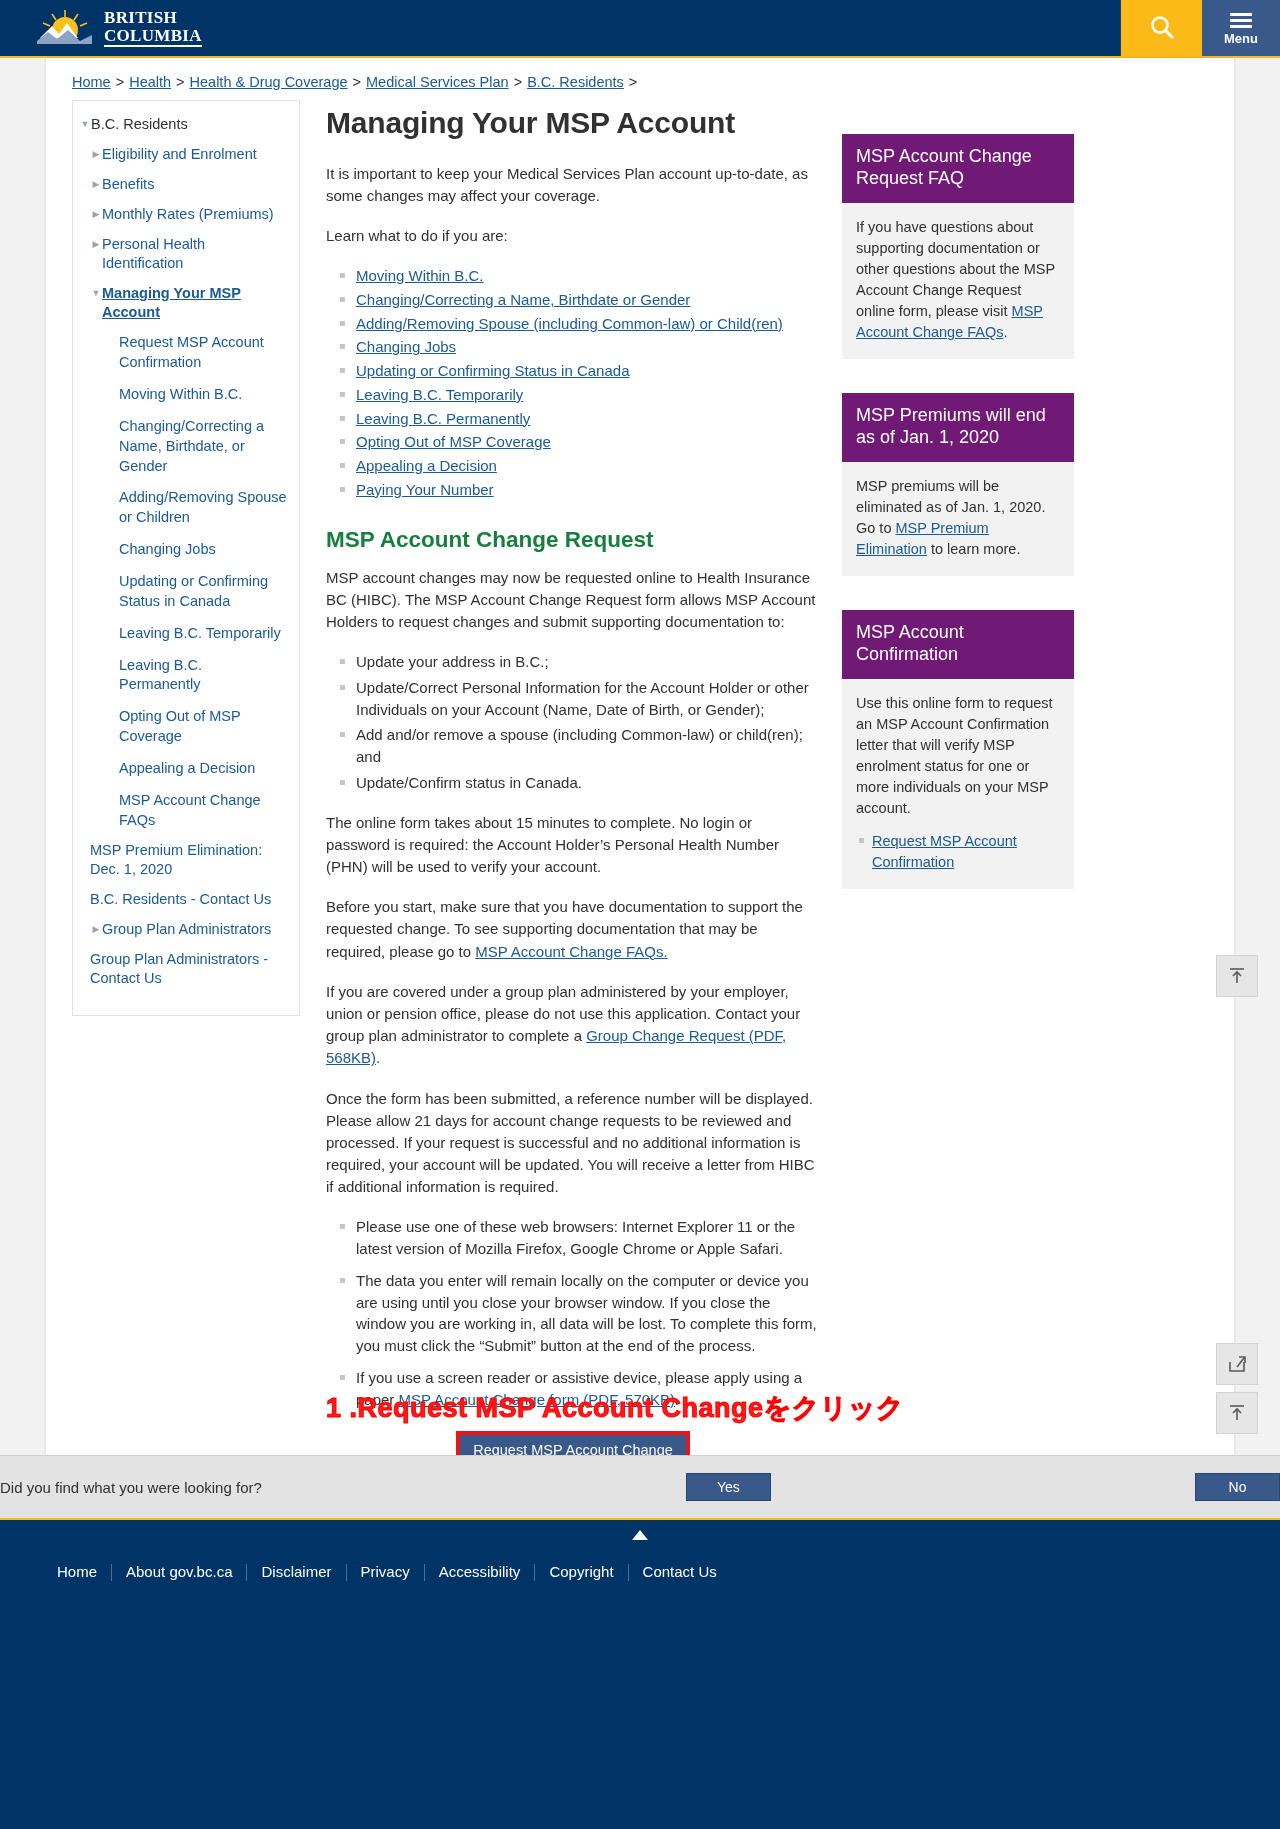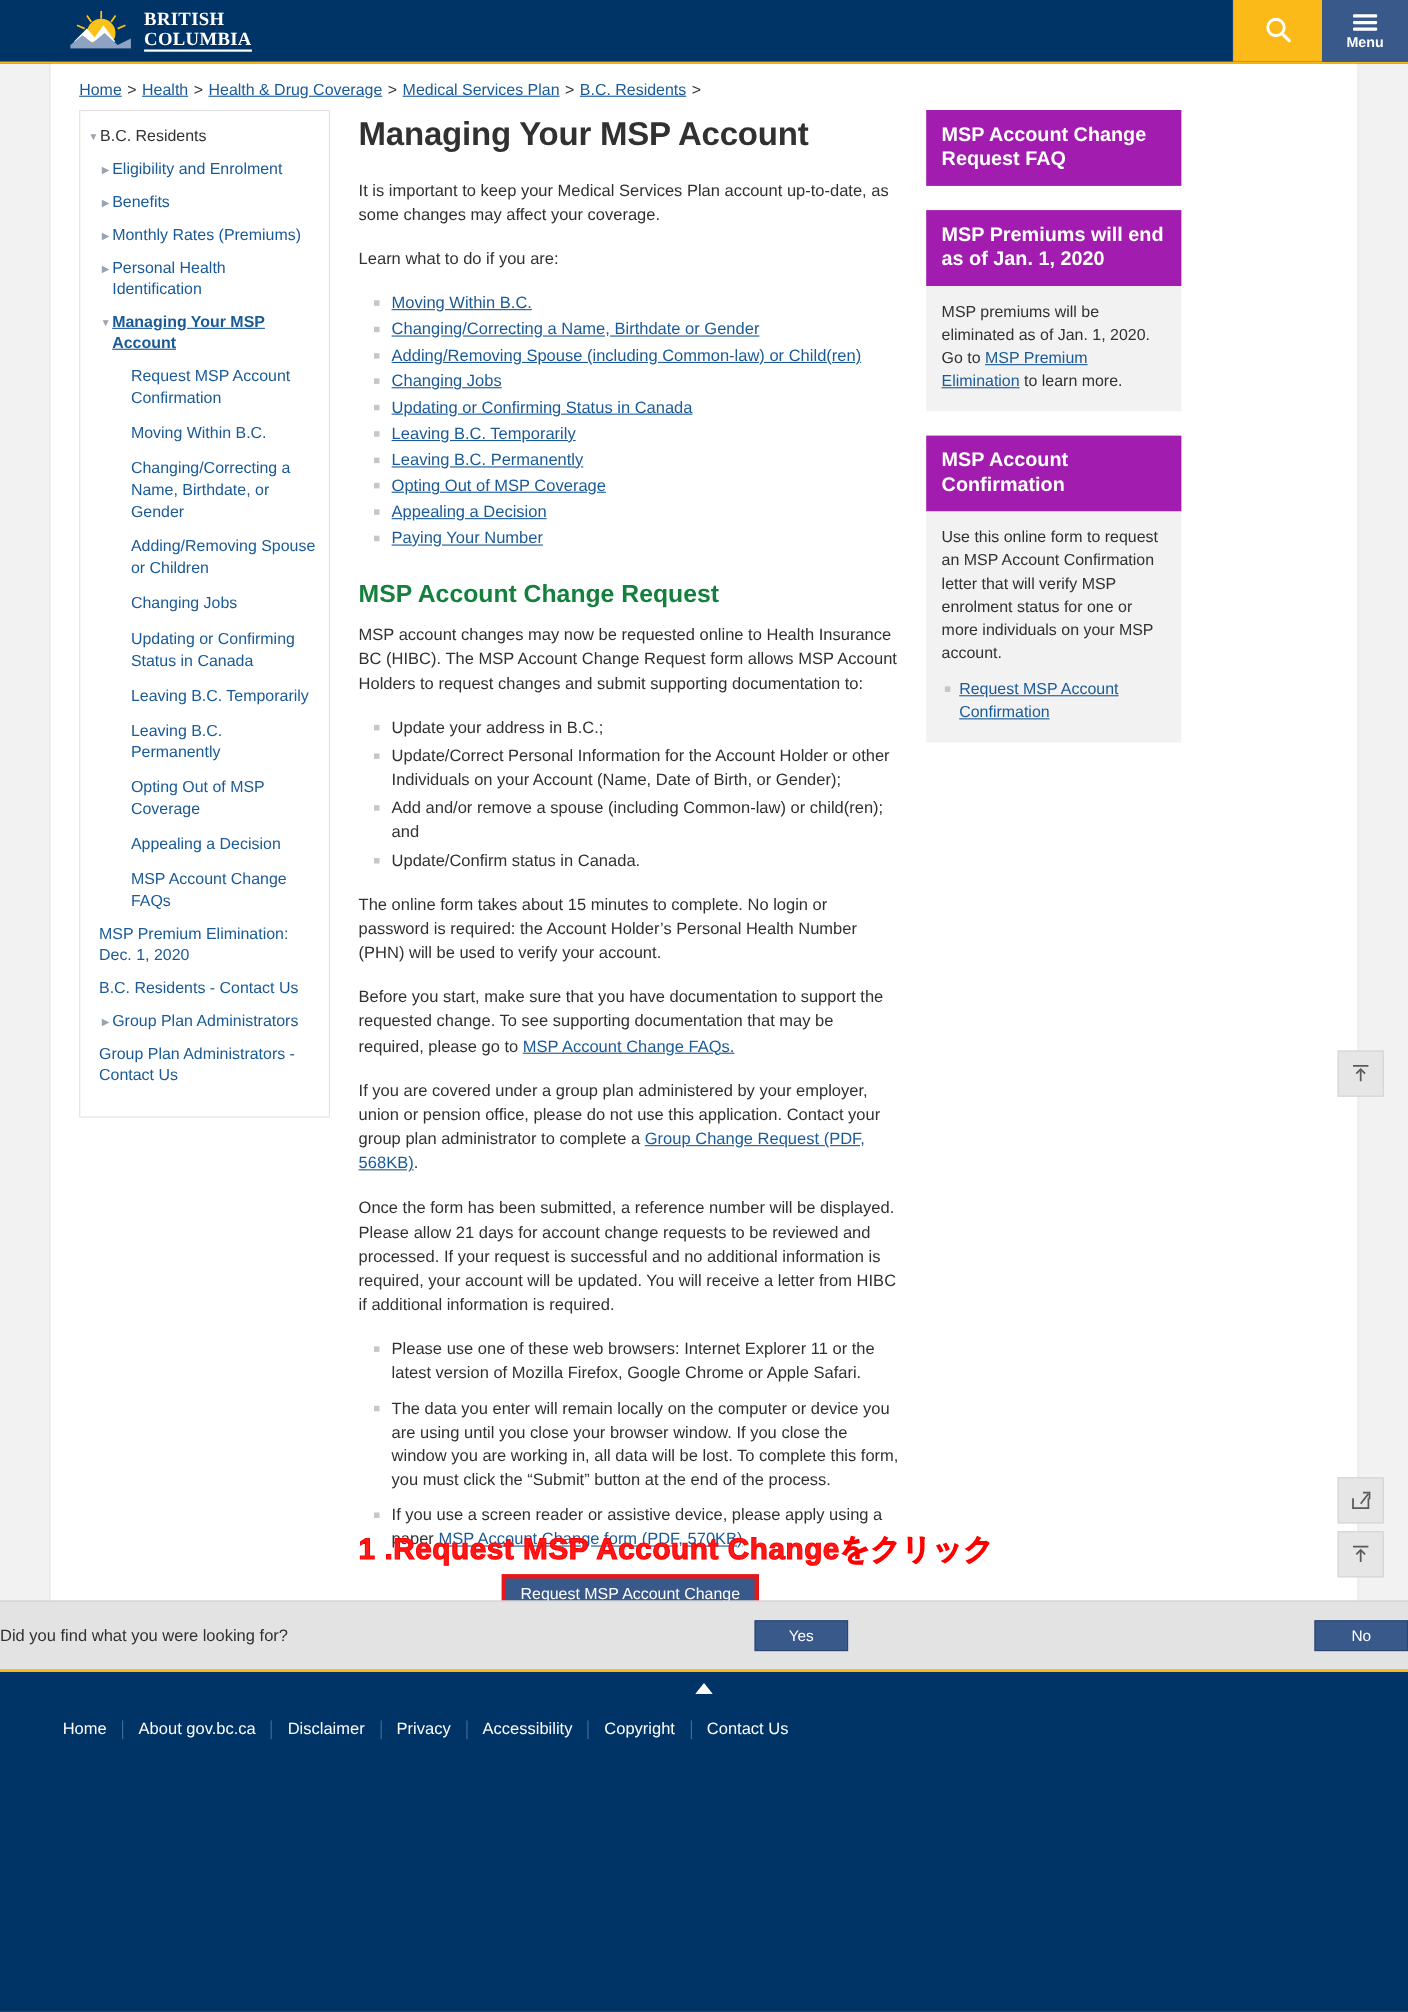--- a/index.html
+++ b/index.html
@@ -11,21 +11,21 @@
     font-size:15px; color:#313132;
     position:relative; overflow:hidden;
   }
 
   
   .header {
     height:58px; background:#003366;
     border-bottom:2px solid #fcba19;
     display:flex; align-items:stretch; position:relative;
   }
-  .logo-wrap { display:flex; align-items:center; padding-left:61px; }
+  .logo-wrap { display:flex; align-items:center; padding-left:34px; }
   .bc-logo { display:flex; align-items:center; gap:8px; }
   .logo-mark { width:62px; height:40px; position:relative; }
   .logo-text { color:#fff; line-height:1.02; }
   .logo-text .l1, .logo-text .l2 {
     font-family:"Liberation Serif", serif;
     font-weight:bold; letter-spacing:.3px; display:block;
   }
   .logo-text .l1 { font-size:17px; }
   .logo-text .l2 { font-size:17px; border-bottom:2px solid #fff; padding-bottom:1px;}
   .spacer { flex:1; }
@@ -108,22 +108,22 @@
     position:absolute; left:0; right:0; top:-44px; text-align:center;
     font-size:27px; font-weight:bold; color:#ff1a1a;
     -webkit-text-stroke:1px #ff0000; letter-spacing:.5px;
     pointer-events:none; white-space:nowrap;
   }
 
   
   .right { width:232px; flex:none; margin-left:22px; }
   .card { margin-bottom:22px; }
   .card-head {
-    background:#a21caf; color:#fff; font-size:18px; font-weight:bold;
-    padding:12px 14px 13px 14px; line-height:1.22;
+    background:#701a75; color:#fff; font-size:18px; font-weight:normal;
+    padding:12px 14px 13px 14px; line-height:1.22;margin-top:34px;
   }
   .card-body {
     background:#f2f2f2; padding:14px 14px 16px 14px;
     font-size:14.5px; line-height:1.45;
   }
   .card-body a { color:#1a5a96; text-decoration:underline; cursor:pointer; }
   .card-body ul { list-style:none; margin:0; padding:0 0 0 16px; }
   .card-body ul li { position:relative; }
   .card-body ul li:before {
     content:""; position:absolute; left:-13px; top:7px;
@@ -343,20 +343,21 @@
       <div class="btn-wrap">
         <div class="annot">1 .Request MSP Account Changeをクリック</div>
         <button class="req-btn">Request MSP Account Change</button>
       </div>
     </div>
 
     <div class="right">
 
       <div class="card">
         <div class="card-head">MSP Account Change Request FAQ</div>
+        <div class="card-body"><span>If you have questions about supporting documentation or other questions about the MSP Account Change Request online form, please visit </span><a>MSP Account Change FAQs</a><span>.</span></div>
       </div>
 
       <div class="card">
         <div class="card-head">MSP Premiums will end as of Jan. 1, 2020</div>
         <div class="card-body"><span>MSP premiums will be eliminated as of Jan. 1, 2020. Go to </span><a>MSP Premium Elimination</a><span> to learn more.</span></div>
       </div>
 
       <div class="card">
         <div class="card-head">MSP Account Confirmation</div>
         <div class="card-body">

